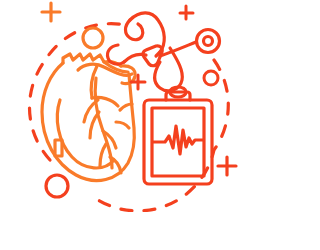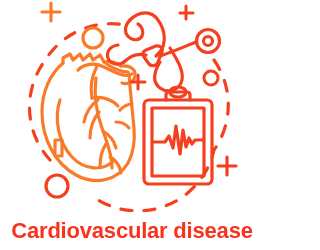--- a/index.html
+++ b/index.html
@@ -144,17 +144,14 @@
         <line x1="227" y1="157" x2="227" y2="175"></line>
         <line x1="218" y1="166" x2="236" y2="166"></line>
       </g>
 
       <circle cx="93" cy="38" r="10" fill="none" stroke="#f97b2a" stroke-width="3.2"></circle>
       <circle cx="211" cy="78" r="7" fill="none" stroke="#f4401e" stroke-width="3"></circle>
       <circle cx="57" cy="186" r="11" fill="none" stroke="#f4401e" stroke-width="3.2"></circle>
     </svg>
   </div>
 
-  <div id="caption-bar">
-    <div id="caption-text">Cardiovascular disease</div>
-  </div>
 
 </div>
 
 </body></html>

